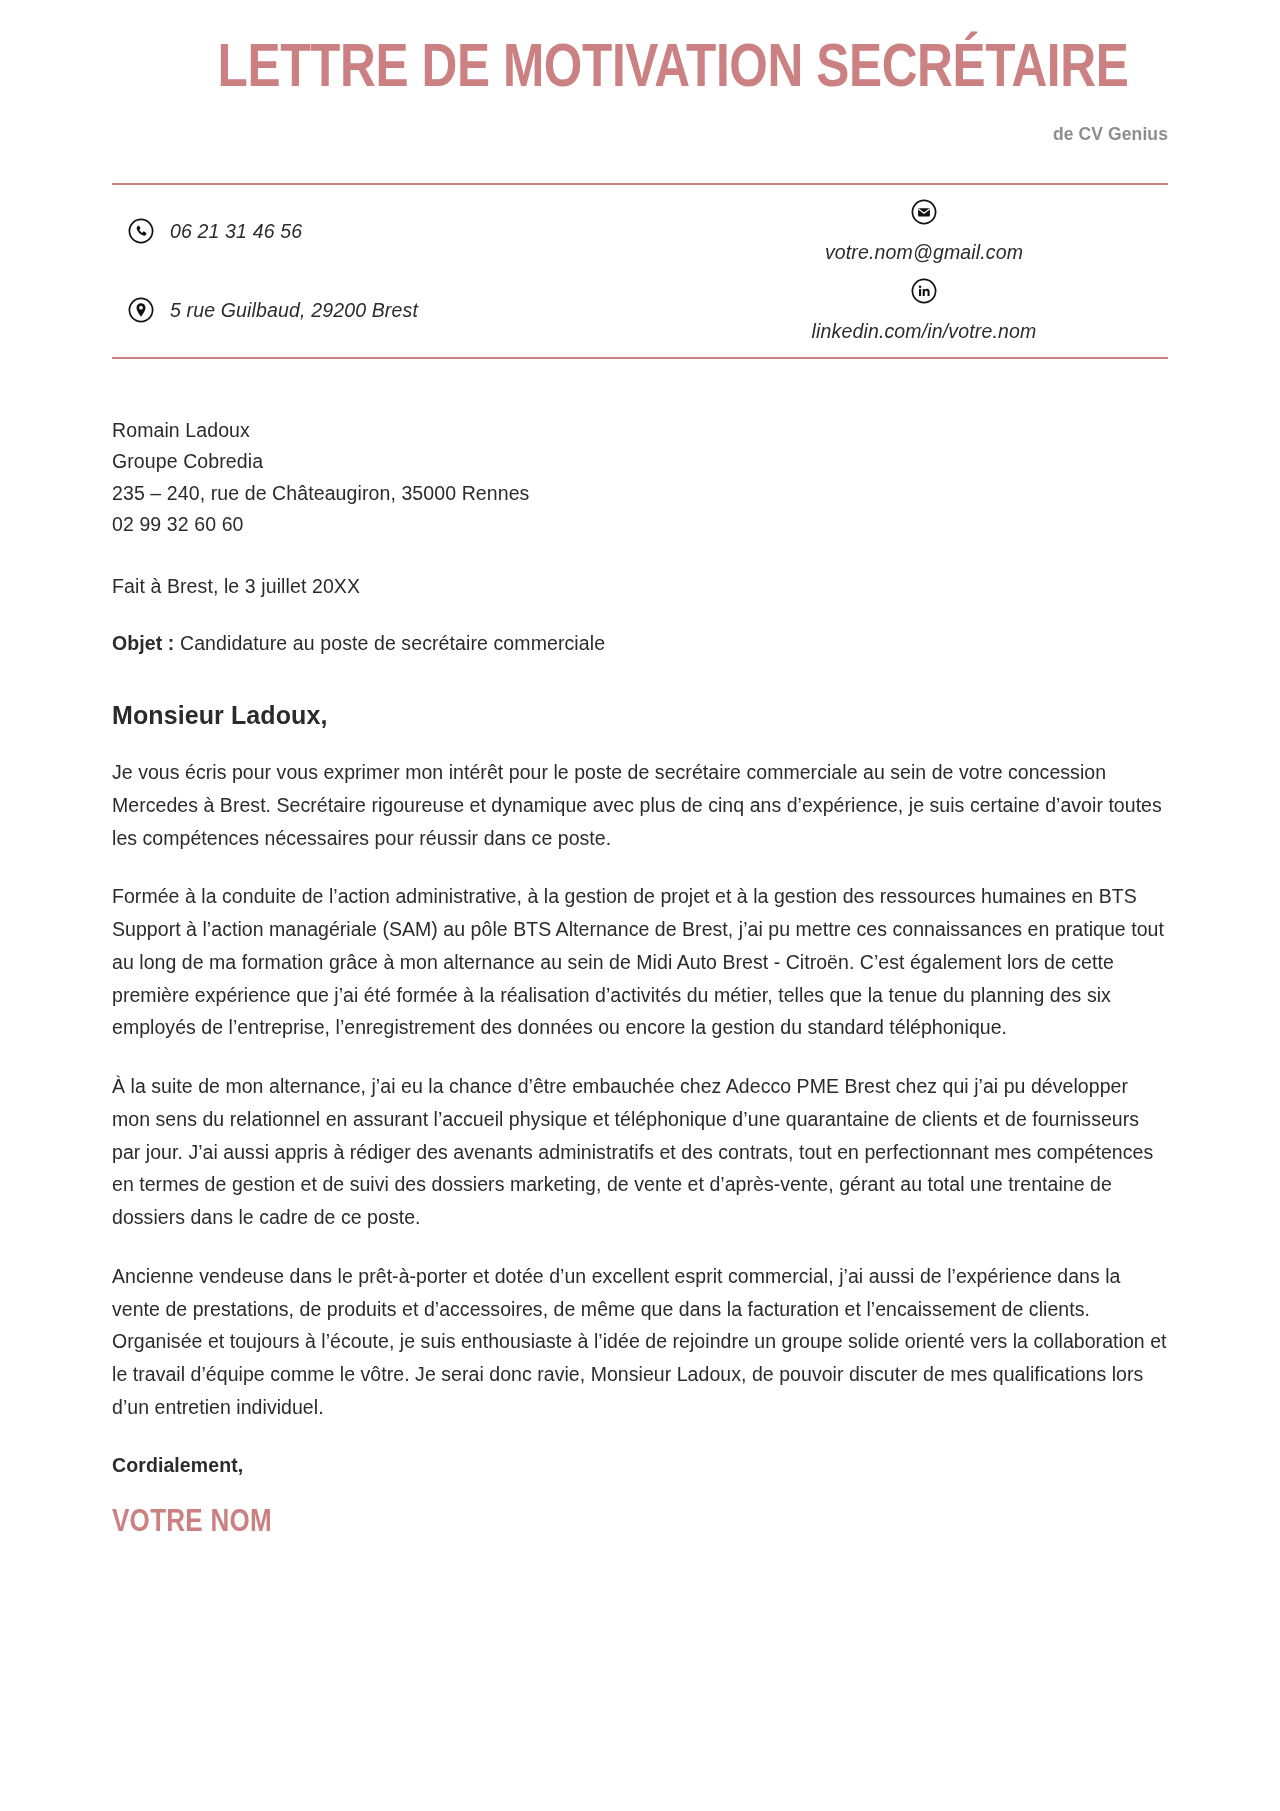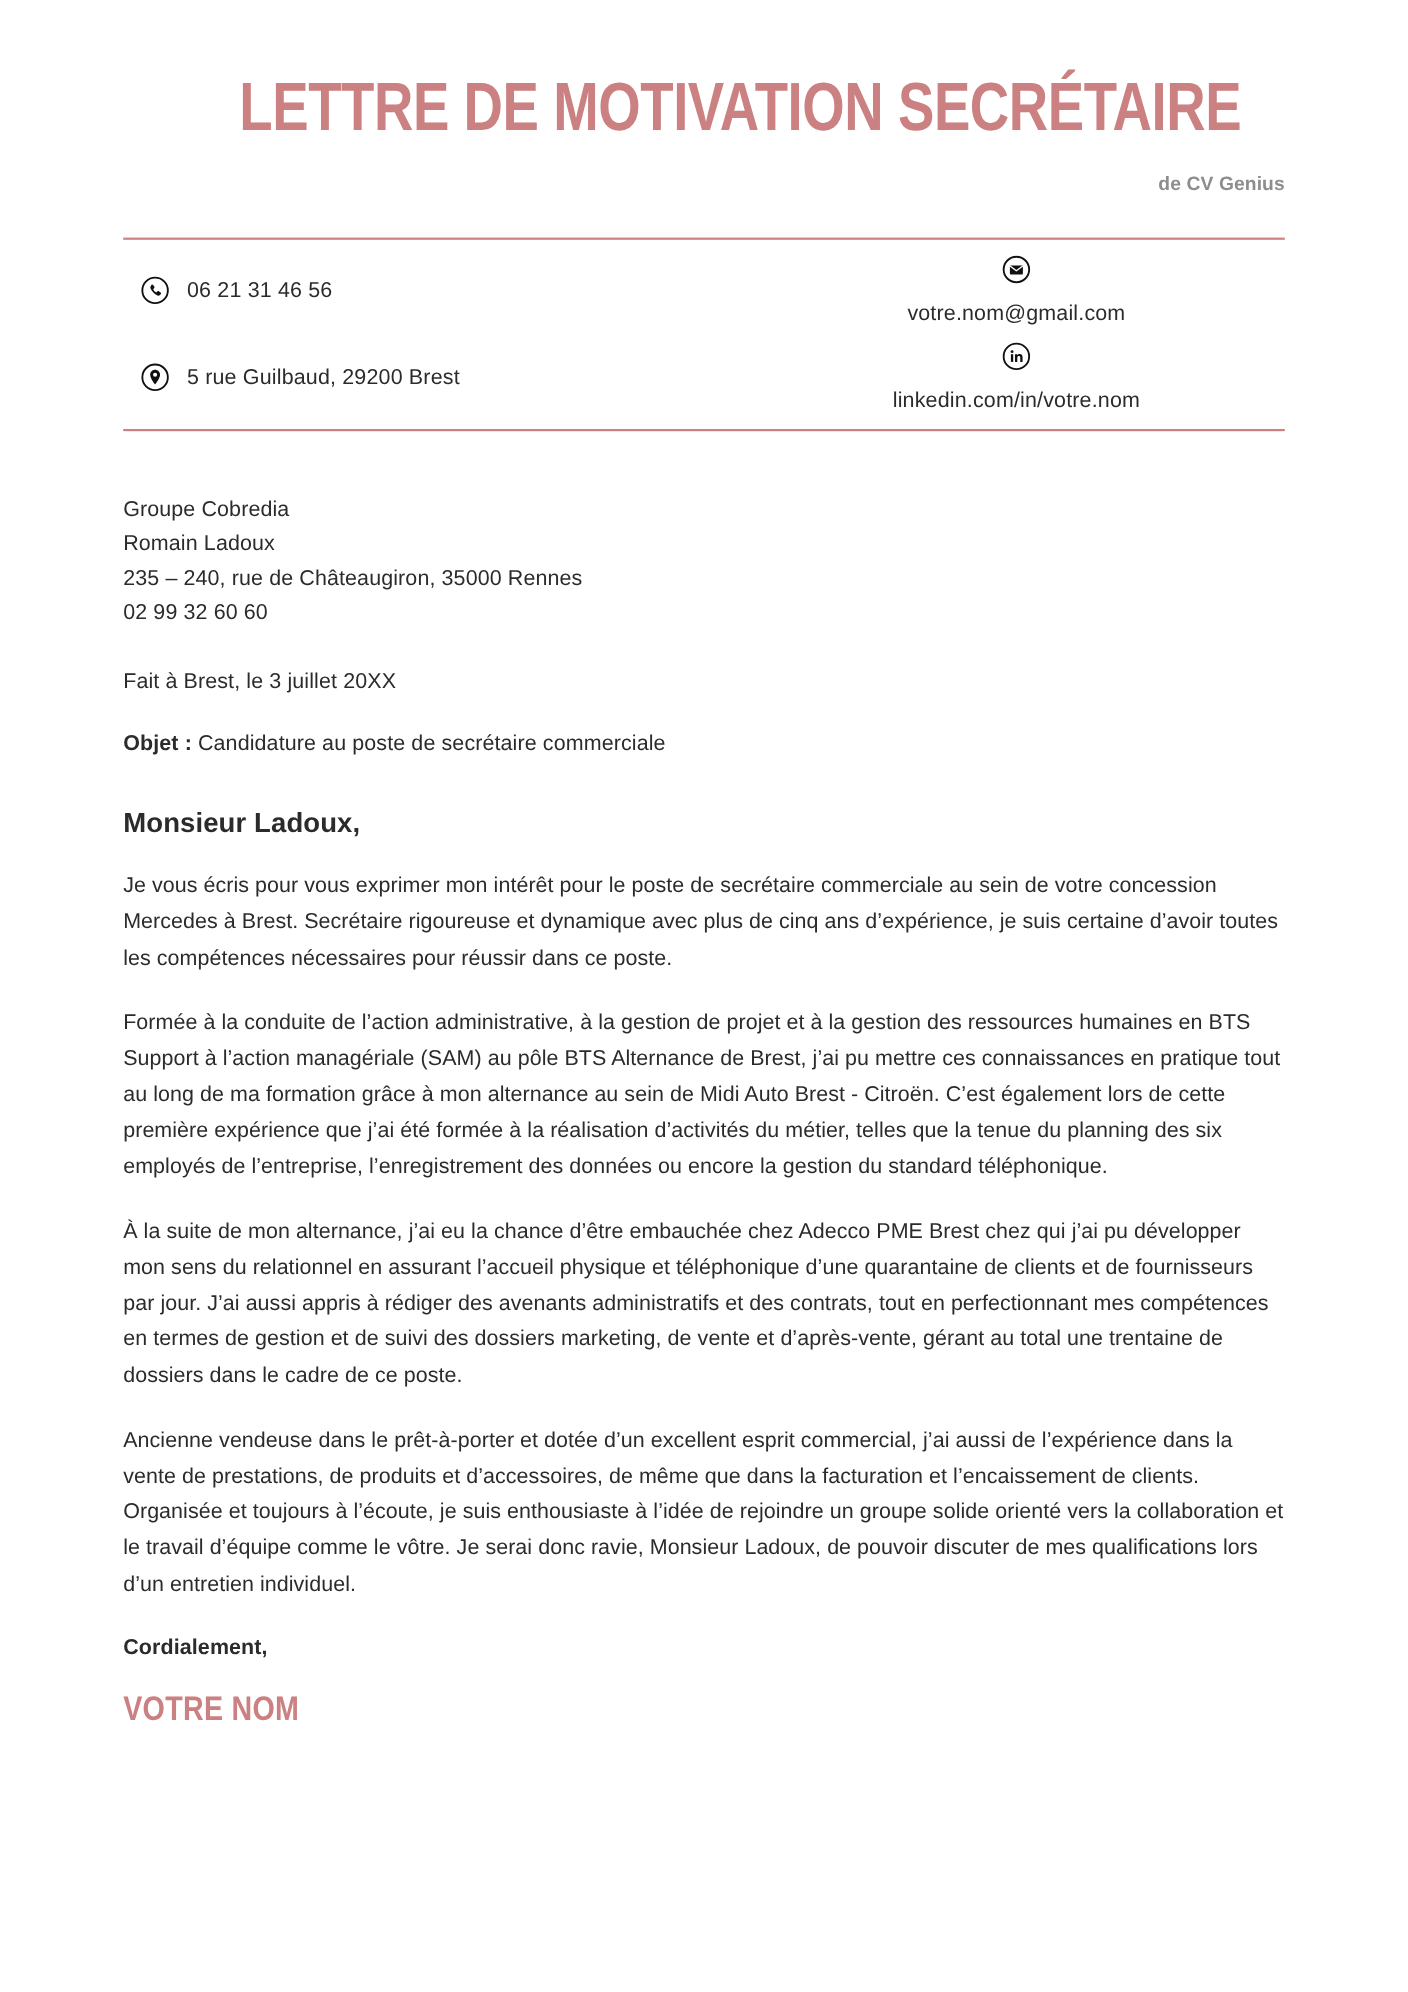--- a/index.html
+++ b/index.html
@@ -6,21 +6,21 @@
   body {
     width:1280px;
     background:#ffffff;
     font-family:"Liberation Sans", sans-serif;
     -webkit-font-smoothing:antialiased;
   }
   .page {
     width:1280px;
     min-height:1811px;
     background:#ffffff;
-    padding:65px 112px 40px 112px;
+    padding:32px 112px 40px 112px;
     position:relative;
   }
 
   
   .doc-title {
     text-align:center;
     color:#CB8081;
     font-family:"Liberation Sans Narrow","Liberation Sans", sans-serif;
     font-weight:bold;
     font-size:62px;
@@ -43,20 +43,21 @@
   .contact-band {
     margin-top:38px;
     border-top:2.5px solid #CB8081;
     border-bottom:2.5px solid #CB8081;
     padding:14px 0 14px 0;
   }
   .contact-grid {
     display:grid;
     grid-template-columns:1fr 1fr;
     row-gap:14px;
+    font-style:italic;
   }
   .contact-item {
     display:flex;
     align-items:center;
     gap:16px;
     padding-left:16px;
   }
   .contact-item.col2 { padding-left:40px;flex-direction:column; }
   .c-icon {
     width:26px; height:26px;
@@ -182,22 +183,22 @@
             <path d="M11.7 11.0h2.0v1.0c0.45-0.8 1.35-1.2 2.3-1.2 1.7 0 2.6 1.05 2.6 3.0v4.2h-2.1v-3.8c0-1.0-0.4-1.5-1.2-1.5-0.85 0-1.5 0.6-1.5 1.65v3.65h-2.1z" fill="#111"></path>
           </svg>
         </span>
         <span class="c-text">linkedin.com/in/votre.nom</span>
       </div>
 
     </div>
   </div>
 
   <div class="recipient">
+    <div>Romain Ladoux</div>
     <div>Groupe Cobredia</div>
-    <div>Romain Ladoux</div>
     <div>235 – 240, rue de Châteaugiron, 35000 Rennes</div>
     <div>02 99 32 60 60</div>
   </div>
 
   <div class="date-line">Fait à Brest, le 3 juillet 20XX</div>
 
   <div class="subject-line">
     <span class="lbl">Objet :</span><span> Candidature au poste de secrétaire commerciale</span>
   </div>
 

